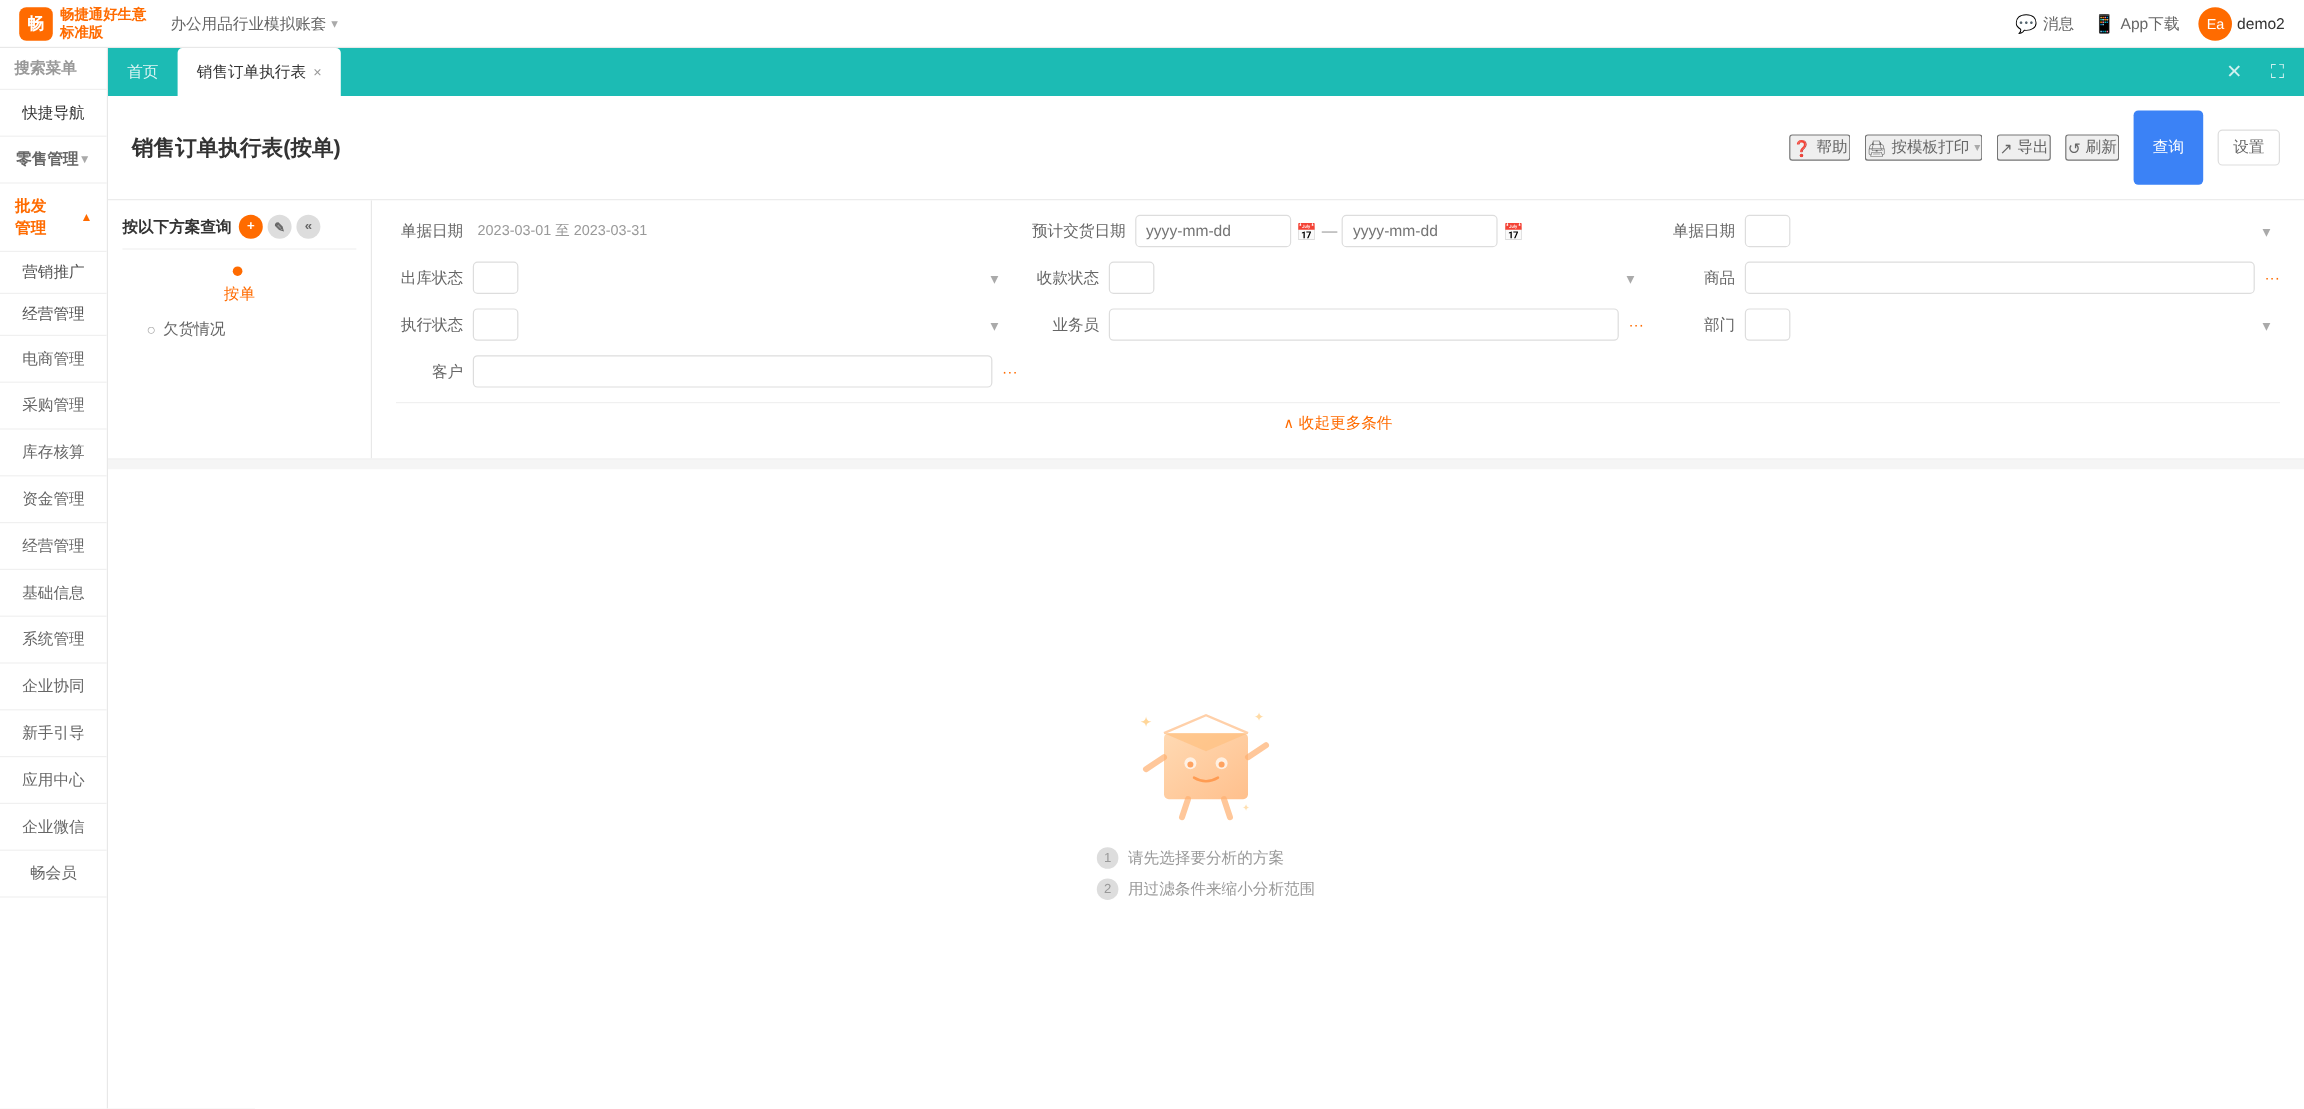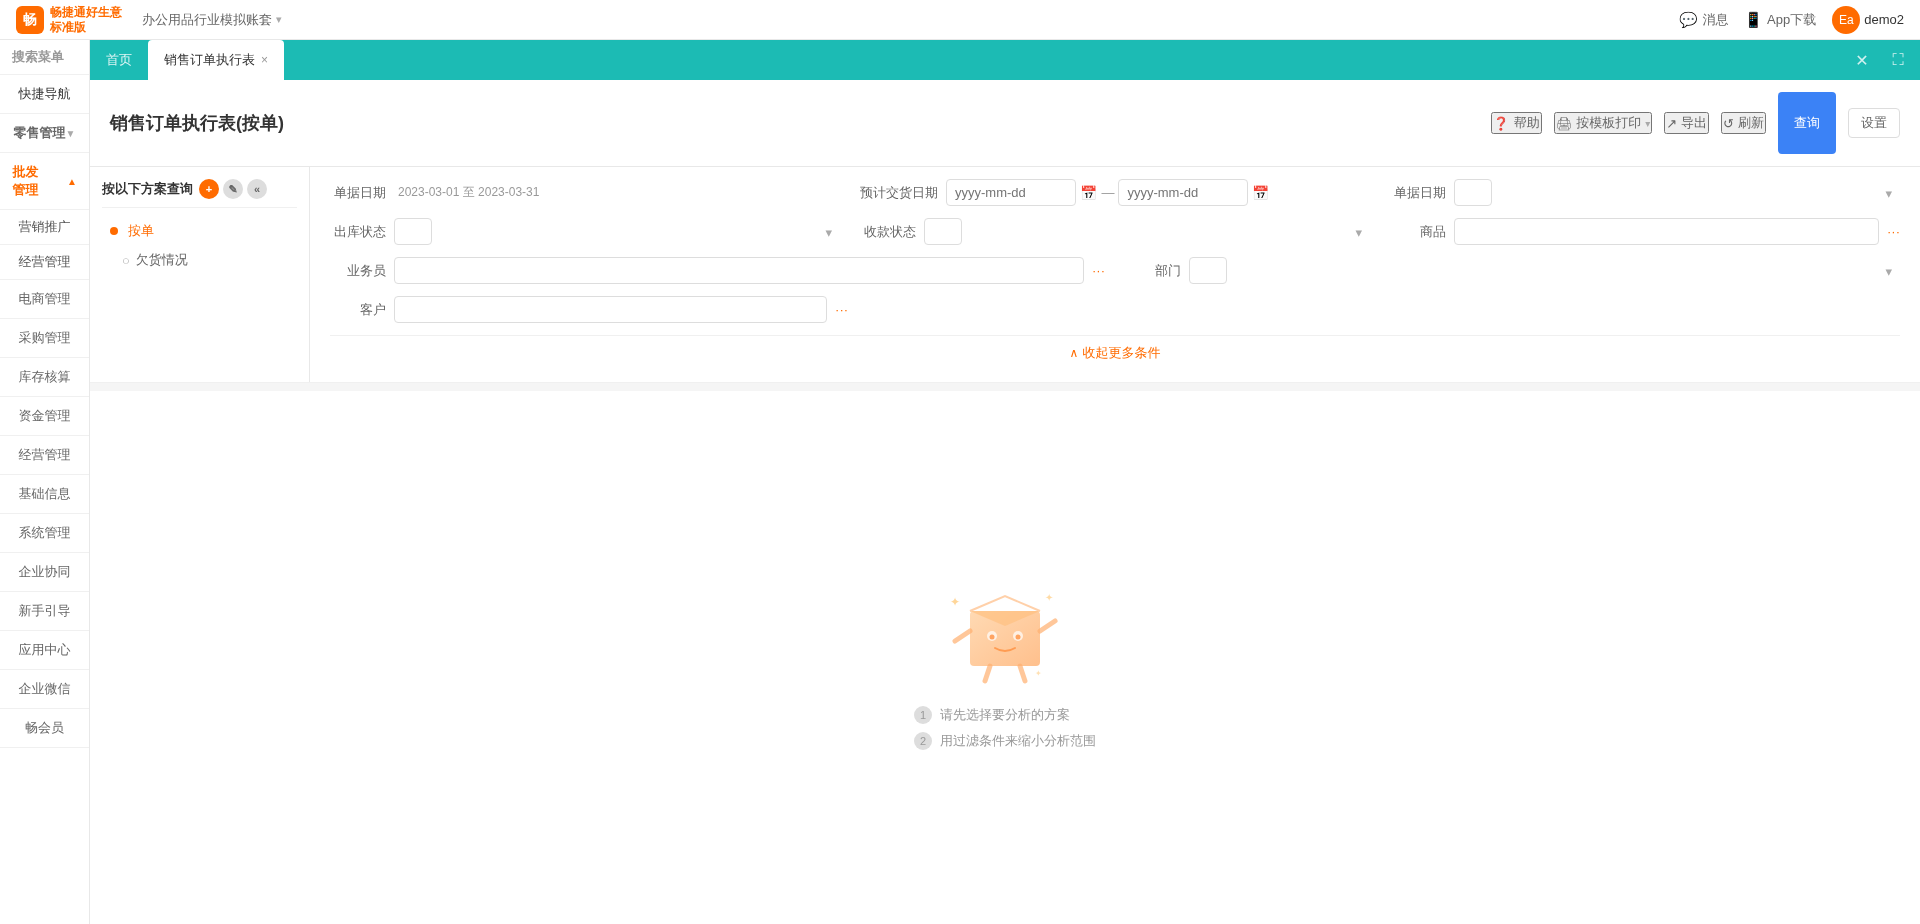--- a/index.html
+++ b/index.html
@@ -44,21 +44,21 @@
     
     .filter-panel { background: #fff; margin: 0; padding: 0; }
     .filter-left { width: 220px; border-right: 1px solid #e8e8e8; padding: 12px; flex-shrink: 0; }
     .filter-main { flex: 1; padding: 12px 20px; }
     .filter-content { display: flex; }
     .plan-query-header { display: flex; align-items: center; gap: 6px; font-size: 13px; color: #333; font-weight: bold; padding-bottom: 8px; border-bottom: 1px solid #f0f0f0; margin-bottom: 8px; }
     .plan-query-header .icons { display: flex; gap: 4px; }
     .icon-circle { width: 20px; height: 20px; border-radius: 50%; background: #ff6b00; color: #fff; display: flex; align-items: center; justify-content: center; font-size: 11px; cursor: pointer; }
     .icon-circle.gray { background: #ddd; color: #666; }
     .plan-item { display: flex; align-items: center; gap: 6px; padding: 6px 8px; cursor: pointer; border-radius: 4px; font-size: 13px; color: #333; }
-    .plan-item.active { color: #ff6b00; }
+    .plan-item.active { color: #ff6b00; flex-direction: column; }
     .sub-plan-item { display: flex; align-items: center; gap: 6px; padding: 5px 8px 5px 20px; cursor: pointer; border-radius: 4px; font-size: 13px; color: #666; }
 
     .filter-row { display: flex; align-items: center; margin-bottom: 12px; gap: 20px; }
     .filter-group { display: flex; align-items: center; gap: 8px; flex: 1; }
     .filter-label { color: #666; font-size: 13px; white-space: nowrap; min-width: 56px; text-align: right; }
     .filter-input { flex: 1; border: 1px solid #ddd; border-radius: 4px; padding: 5px 8px; font-size: 13px; color: #333; outline: none; background: #fff; }
     .filter-select { flex: 1; border: 1px solid #ddd; border-radius: 4px; padding: 5px 28px 5px 8px; font-size: 13px; color: #333; outline: none; background: #fff; appearance: none; position: relative; cursor: pointer; }
     .filter-select-wrapper { flex: 1; position: relative; }
     .filter-select-wrapper::after { content: "▾"; position: absolute; right: 8px; top: 50%; transform: translateY(-50%); color: #aaa; pointer-events: none; }
     .date-range { display: flex; align-items: center; gap: 4px; flex: 1; }
@@ -261,20 +261,28 @@
               </div>
               <div class="filter-group">
                 <span class="filter-label">商品</span>
                 <input type="text" class="filter-input" style="flex: 1 1 0%;">
                 <span class="filter-dots">···</span>
               </div>
             </div>
 
             <div class="filter-row">
               <div class="filter-group">
+                <span class="filter-label">执行状态</span>
+                <div class="filter-select-wrapper">
+                  <select class="filter-select">
+                    <option value=""></option>
+                  </select>
+                </div>
+              </div>
+              <div class="filter-group">
                 <span class="filter-label">业务员</span>
                 <input type="text" class="filter-input" style="flex: 1 1 0%;">
                 <span class="filter-dots">···</span>
               </div>
               <div class="filter-group">
                 <span class="filter-label">部门</span>
                 <div class="filter-select-wrapper">
                   <select class="filter-select">
                     <option value=""></option>
                   </select>

